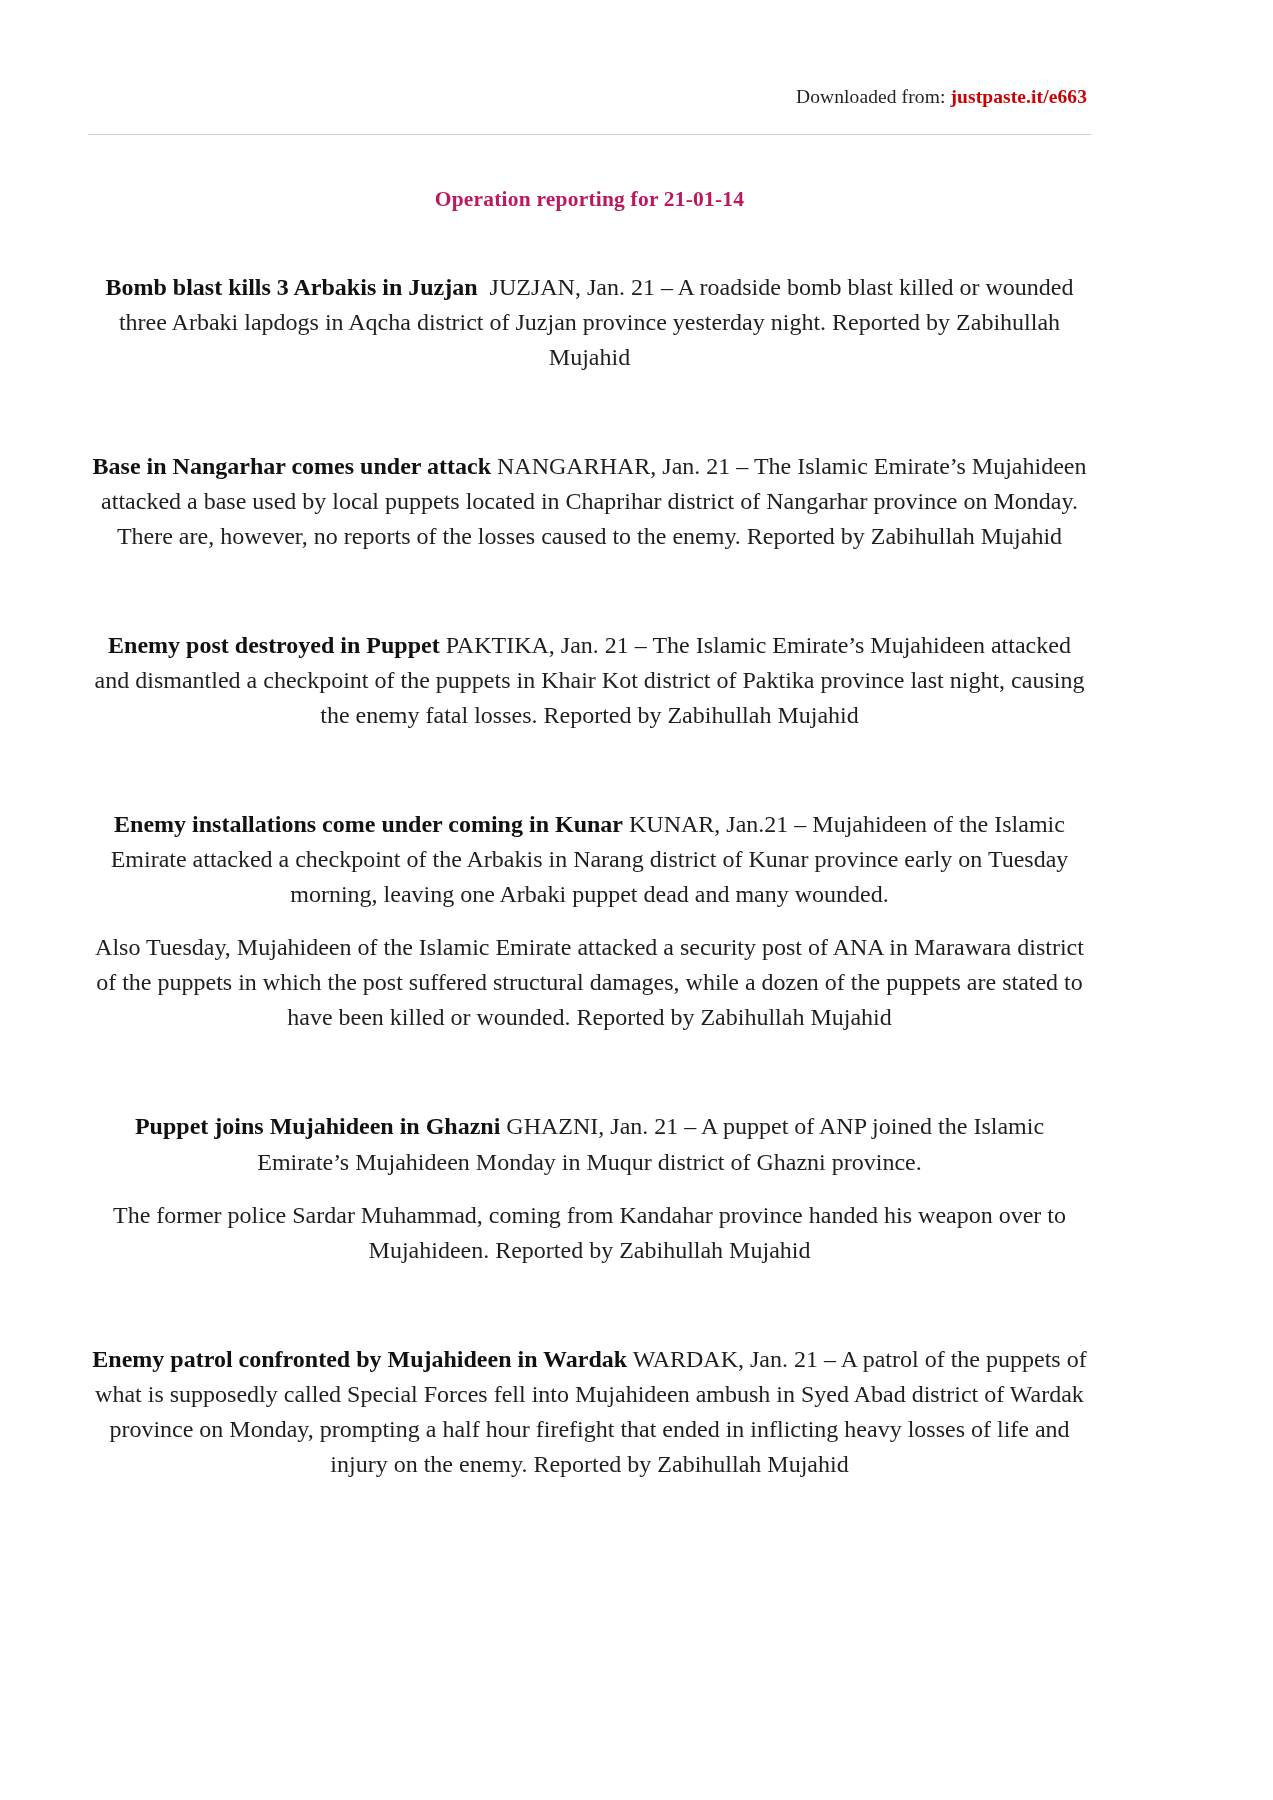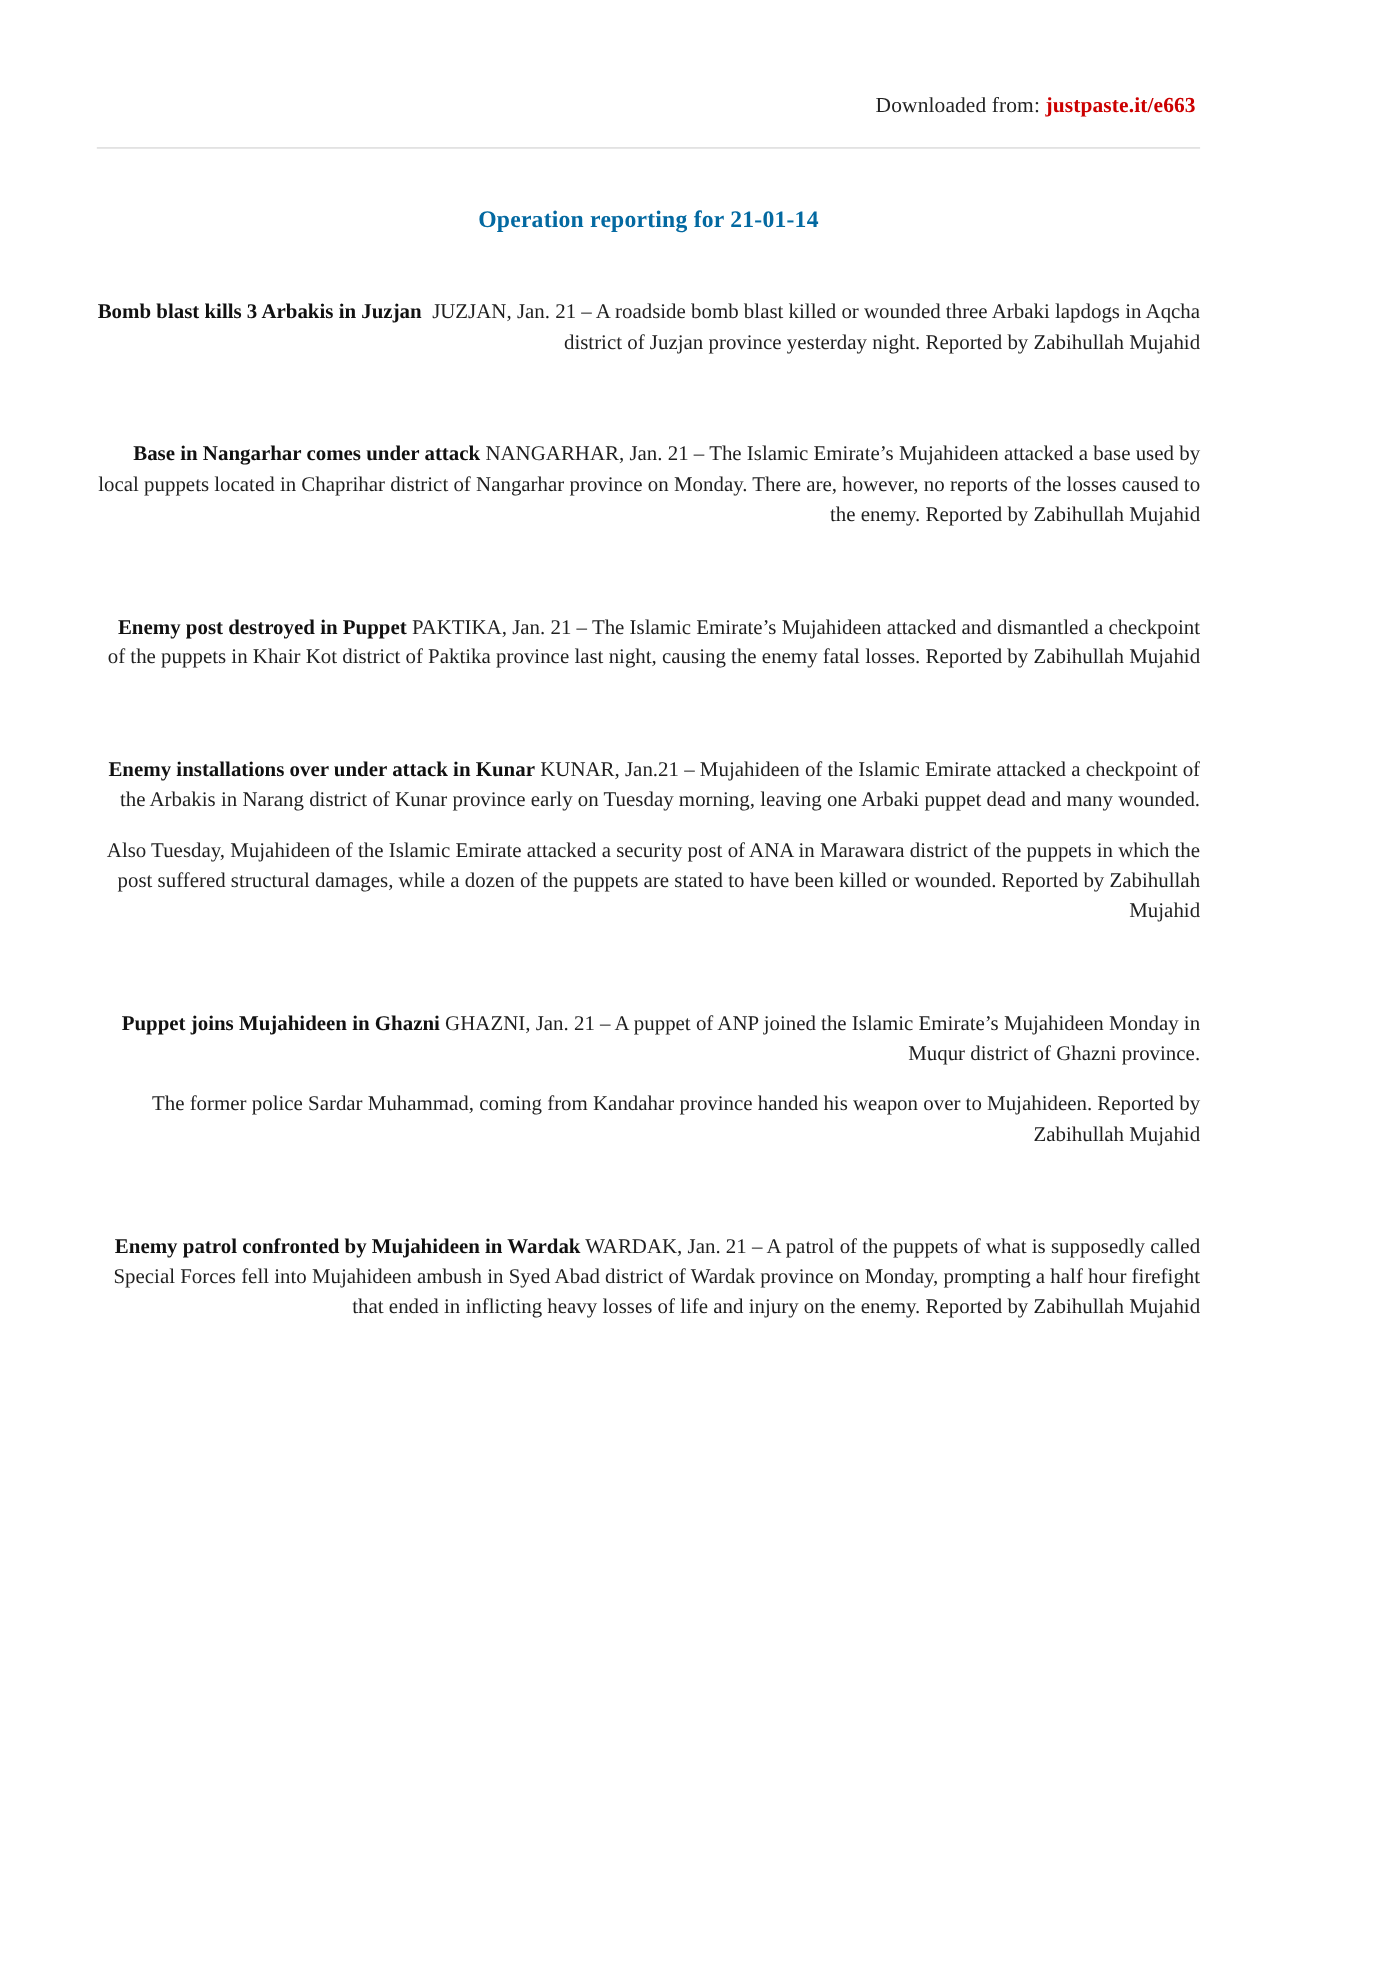--- a/index.html
+++ b/index.html
@@ -33,39 +33,39 @@
     font-weight: bold;
     text-decoration: none;
   }
   .rule {
     border: 0;
     border-top: 1px solid #cfcfcf;
     margin: 26px 0 0 0;
   }
   .doc-title {
     text-align: center;
-    color: #0369a1;
+    color: #be185d;
     font-weight: bold;
     font-size: 21.5px;
     margin-top: 52px;
     margin-bottom: 0;
     letter-spacing: 0.2px;
   }
   .body-area {
     margin-top: 58px;
   }
   .report {
     margin-bottom: 48px;
   }
   .report p {
     margin: 0 0 18px 0;
-    font-size: 19px;
+    font-size: 24px;
     line-height: 1.46;
     color: #1f1f1f;
-    text-align: right;
+    text-align: center;
   }
   .report p:last-child {
     margin-bottom: 0;
   }
   .headline {
     font-weight: bold;
     color: #111111;
   }
   .gap-sm { height: 26px; }
 </style>
@@ -97,21 +97,21 @@
 
     <div class="gap-sm"></div>
 
     <div class="report">
       <p><span class="headline">Enemy post destroyed in Puppet</span> <span>PAKTIKA, Jan. 21 – The Islamic Emirate’s Mujahideen attacked and dismantled a checkpoint of the puppets in Khair Kot district of Paktika province last night, causing the enemy fatal losses. Reported by Zabihullah Mujahid</span></p>
     </div>
 
     <div class="gap-sm"></div>
 
     <div class="report">
-      <p><span class="headline">Enemy installations over under attack in Kunar</span> <span>KUNAR, Jan.21 – Mujahideen of the Islamic Emirate attacked a checkpoint of the Arbakis in Narang district of Kunar province early on Tuesday morning, leaving one Arbaki puppet dead and many wounded.</span></p>
+      <p><span class="headline">Enemy installations come under coming in Kunar</span> <span>KUNAR, Jan.21 – Mujahideen of the Islamic Emirate attacked a checkpoint of the Arbakis in Narang district of Kunar province early on Tuesday morning, leaving one Arbaki puppet dead and many wounded.</span></p>
       <p>Also Tuesday, Mujahideen of the Islamic Emirate attacked a security post of ANA in Marawara district of the puppets in which the post suffered structural damages, while a dozen of the puppets are stated to have been killed or wounded. Reported by Zabihullah Mujahid</p>
     </div>
 
     <div class="gap-sm"></div>
 
     <div class="report">
       <p><span class="headline">Puppet joins Mujahideen in Ghazni</span> <span>GHAZNI, Jan. 21 – A puppet of ANP joined the Islamic Emirate’s Mujahideen Monday in Muqur district of Ghazni province.</span></p>
       <p>The former police Sardar Muhammad, coming from Kandahar province handed his weapon over to Mujahideen. Reported by Zabihullah Mujahid</p>
     </div>
 

